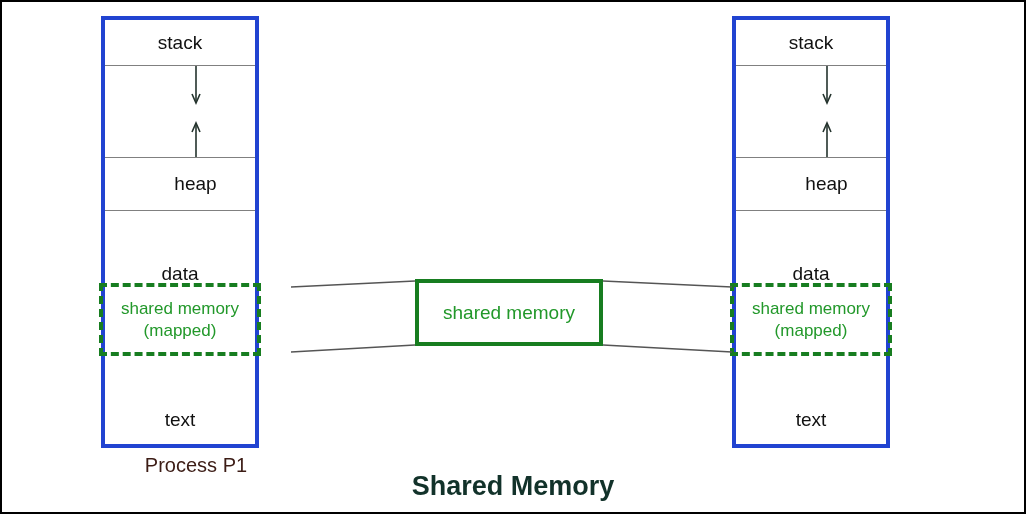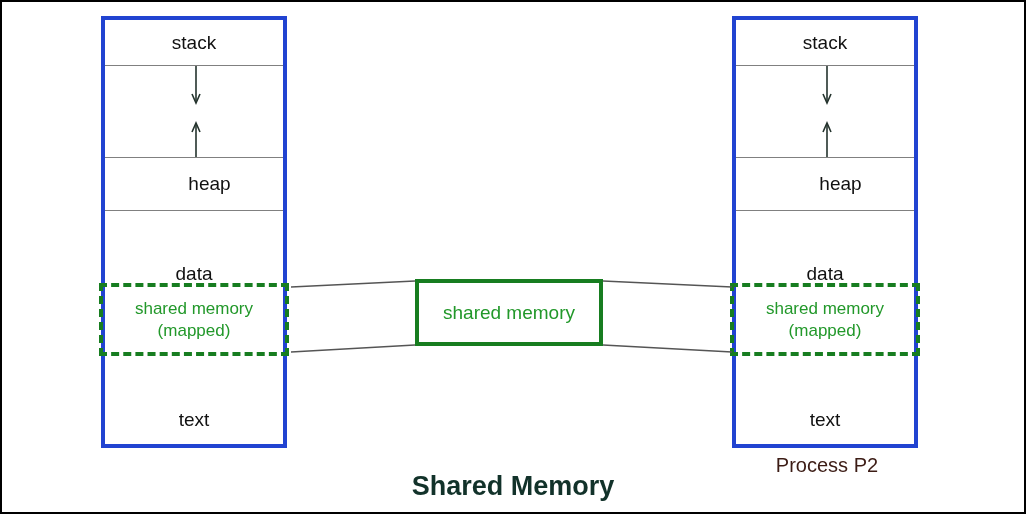--- a/index.html
+++ b/index.html
@@ -9,21 +9,21 @@
     width: 1026px;
     height: 514px;
     background: #fff;
     border: 2px solid #000;
     font-family: "Liberation Sans", "DejaVu Sans", sans-serif;
     overflow: hidden;
   }
   .process-box {
     position: absolute;
     top: 14px;
-    width: 186px;
+    width: 158px;
     height: 432px;
     border: 4px solid var(--blue);
     background: transparent;
   }
   .process-box.p1 { left: 99px; }
   .process-box.p2 { left: 730px; }
   .segment {
     position: absolute;
     left: 0; right: 0;
     display: flex;
@@ -153,16 +153,16 @@
         <line x1="825" y1="64" x2="825" y2="100"></line>
         <polyline points="821,92 825,101 829,92"></polyline>
       </g>
       <g>
         <line x1="825" y1="155" x2="825" y2="122"></line>
         <polyline points="821,130 825,121 829,130"></polyline>
       </g>
     </g>
   </svg>
 
-  <div class="process-label p2">Process P2</div>
+  <div class="process-label p1">Process P1</div>
   <div class="diagram-title">Shared Memory</div>
 
 </div>
 
 </body></html>

